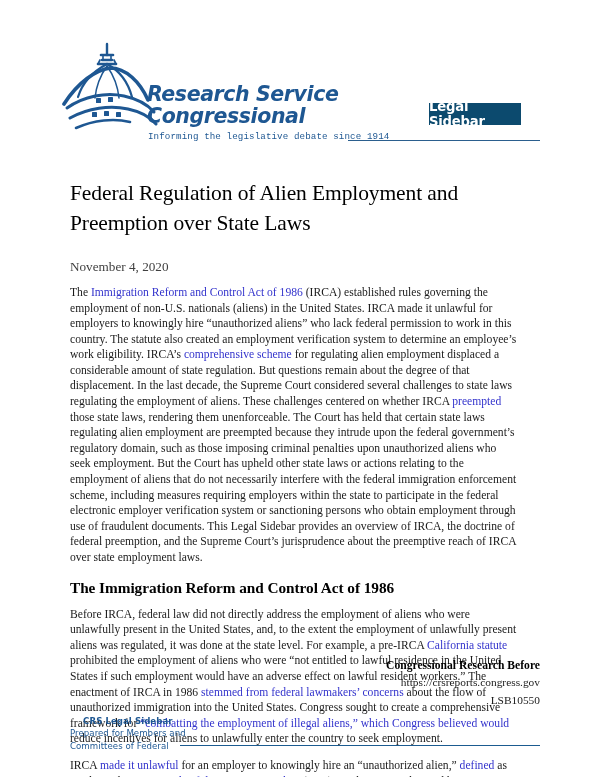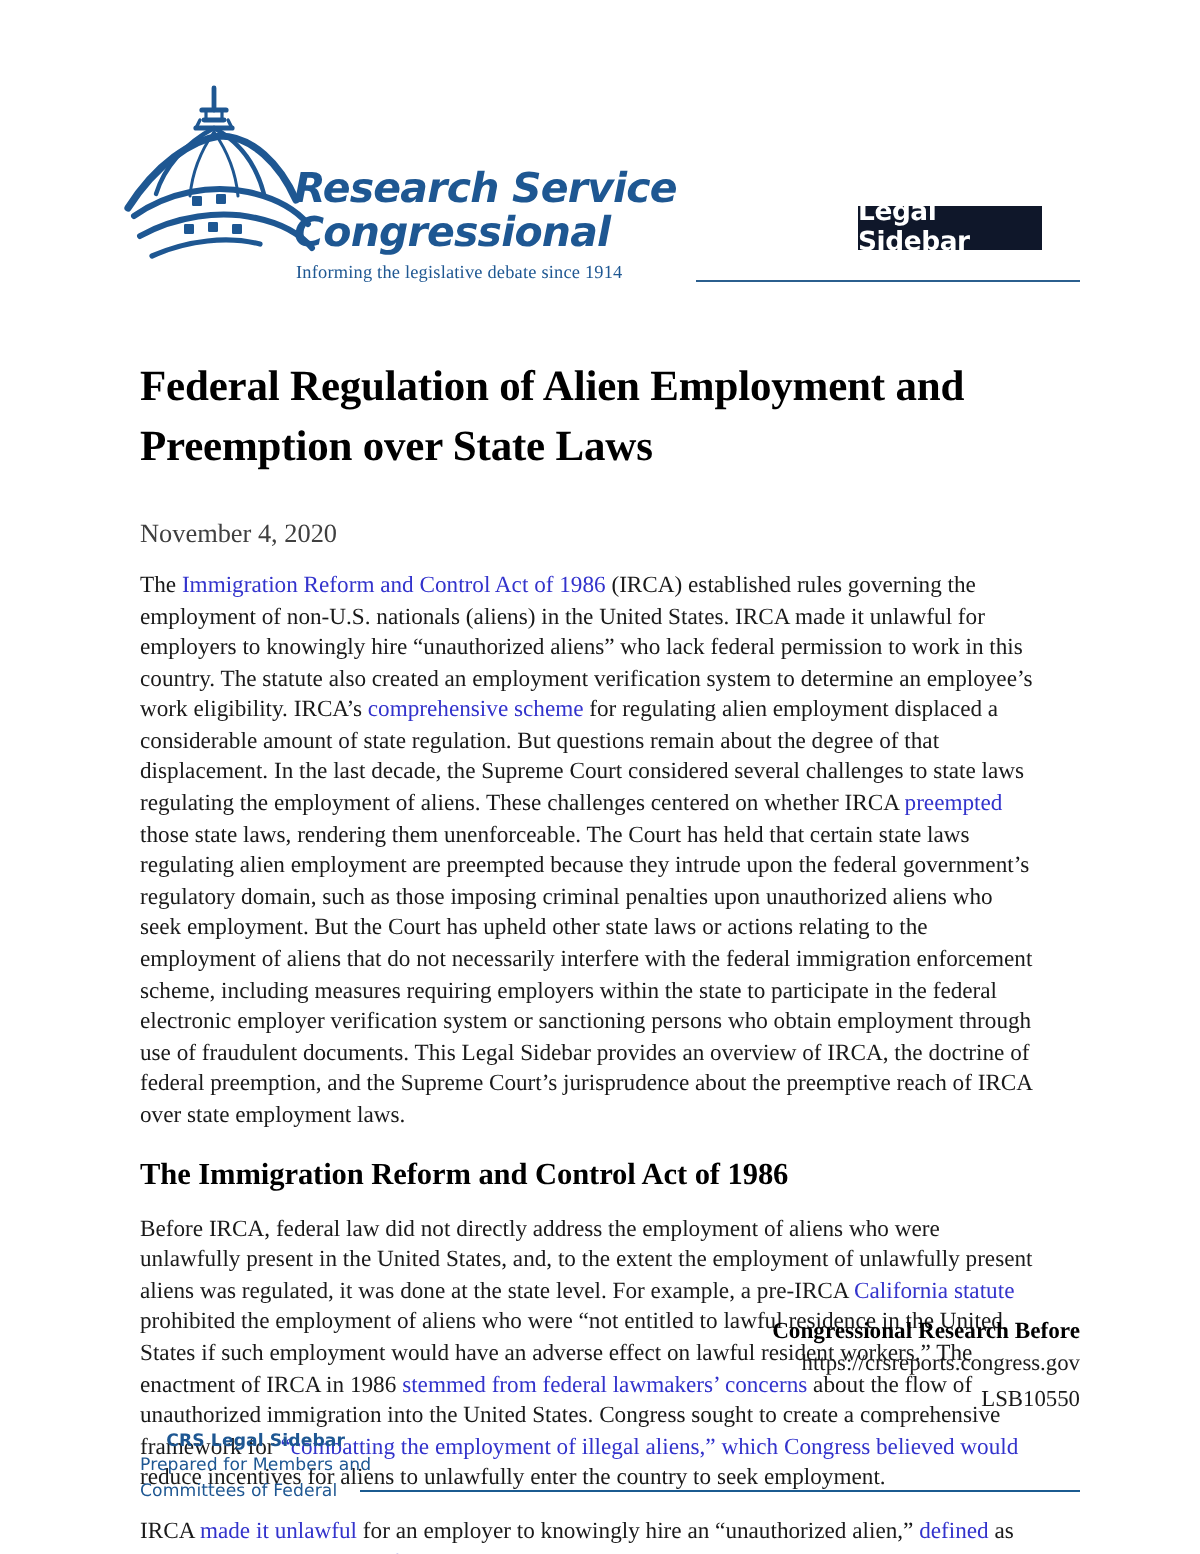--- a/index.html
+++ b/index.html
@@ -57,21 +57,21 @@
     color: #1e5792;
     display: block;
     white-space: nowrap;
   }
   .wordmark .wm-line + .wm-line { margin-top: 1px; }
 
   .tagline {
     position: absolute;
     left: 148px;
     top: 131px;
-    font-family: Liberation Serif, serif;
+    font-family: Liberation Mono, monospace;
     font-size: 9.2px;
     font-weight: 500;
     color: #1e5792;
     white-space: nowrap;
     letter-spacing: 0.1px;
   }
 
   .header-rule {
     position: absolute;
     left: 348px;
@@ -80,40 +80,40 @@
     height: 1px;
     background: #2b5f8e;
   }
 
   .sidebar-badge {
     position: absolute;
     left: 429px;
     top: 103px;
     width: 92px;
     height: 22px;
-    background: #0f172a;
+    background: #0c4a6e;
     color: #ffffff;
     font-family: "DejaVu Sans", sans-serif;
     font-weight: bold;
     font-size: 13.2px;
     letter-spacing: -0.2px;
     display: flex;
     align-items: center;
     justify-content: center;
     box-sizing: border-box;
   }
 
   
   .doc-title {
     position: absolute;
     left: 70px;
     top: 179px;
     width: 450px;
     font-family: "Liberation Serif", serif;
-    font-weight: bold;
+    font-weight: normal;
     font-size: 21.5px;
     line-height: 1.38;
     color: #000000;
     letter-spacing: -0.1px;
   }
 
   .doc-date {
     position: absolute;
     left: 70px;
     top: 259px;

